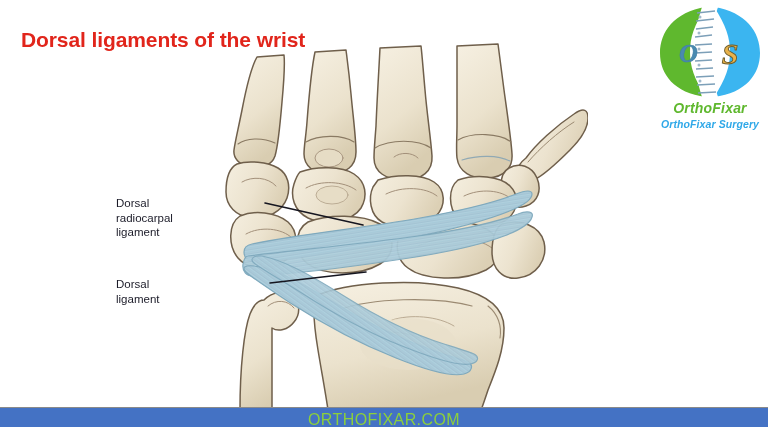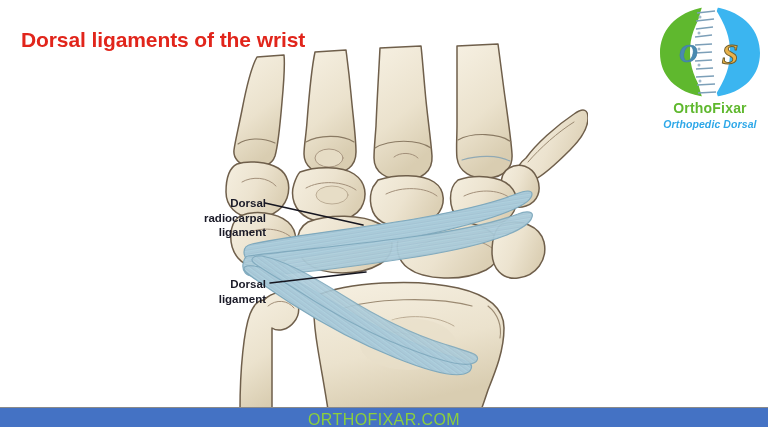--- a/index.html
+++ b/index.html
@@ -53,20 +53,21 @@
     height: 96px;
   }
   #logo-wordmark {
     position: absolute;
     left: 0;
     top: 96px;
     width: 108px;
     text-align: center;
     font-size: 14px;
     font-weight: bold;
+    font-style: italic;
     color: #5fb82e;
     line-height: 17px;
     letter-spacing: 0.2px;
   }
   #logo-subwordmark {
     position: absolute;
     left: 0;
     top: 114px;
     width: 108px;
     text-align: center;
@@ -84,26 +85,25 @@
     left: 196px;
     top: 38px;
     width: 392px;
     height: 372px;
   }
   #figure svg { display: block; }
 
   
   .callout {
     position: absolute;
-    text-align: right;
+    text-align: left;
     font-size: 11.5px;
     color: #1b1b28;
     line-height: 14.5px;
     white-space: nowrap;
-    font-weight: bold;
   }
   #callout-intercarpal {
     left: 116px;
     top: 196px;
     width: 150px;
   }
   #callout-radiocarpal {
     left: 116px;
     top: 277px;
     width: 150px;
@@ -171,21 +171,21 @@
             <circle cx="43" cy="61" r="1.5"></circle>
           <circle cx="44" cy="77" r="1.5"></circle>
         </g>
 
         <text x="23" y="58" font-family="'Liberation Serif', serif" font-size="26" font-weight="bold" font-style="italic" fill="#4a8ab0" stroke="#3f7fa6" stroke-width="0.6">O</text>
 
         <text x="74" y="60" font-family="'Liberation Serif', serif" font-size="30" font-weight="bold" font-style="italic" fill="#e8b24a" stroke="#6b5b2a" stroke-width="0.9" text-anchor="middle">S</text>
       </svg>
     </div>
     <div id="logo-wordmark">OrthoFixar</div>
-    <div id="logo-subwordmark">Orthopedic Dorsal</div>
+    <div id="logo-subwordmark">OrthoFixar Surgery</div>
   </div>
 
   <div id="figure">
     <svg width="392" height="372" viewBox="0 0 392 372" xmlns="http://www.w3.org/2000/svg">
       <defs>
 
         <linearGradient id="boneGrad" x1="0" y1="0" x2="1" y2="0.4">
           <stop offset="0%" stop-color="#f5efe0"></stop>
           <stop offset="55%" stop-color="#ece3cf"></stop>
           <stop offset="100%" stop-color="#dcd0b5"></stop>

